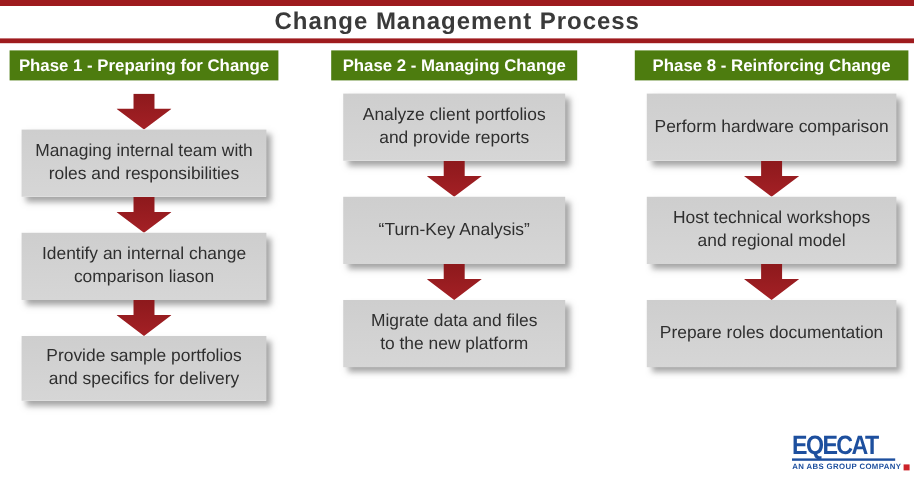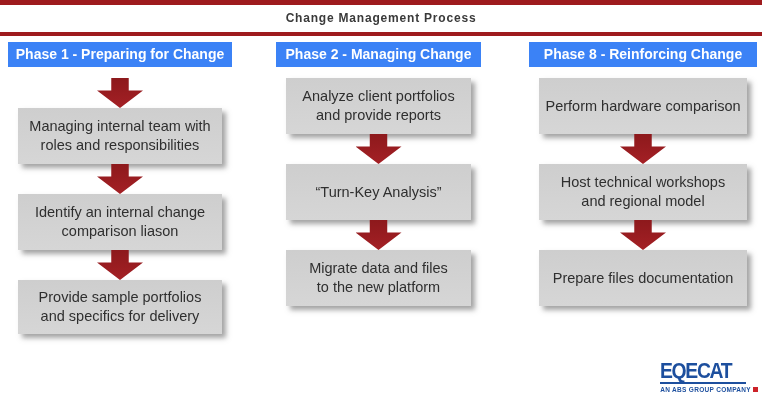--- a/index.html
+++ b/index.html
@@ -11,40 +11,40 @@
   }
 
   
   .top-rule {
     position: absolute; top: 0; left: 0; width: 762px; height: 5px;
     background: #9E1B1E;
   }
   .page-title {
     position: absolute; top: 5px; left: 0; width: 762px; height: 19px;
     line-height: 27px; text-align: center;
-    font-size: 12px; font-weight: bold; letter-spacing: 0.8px;
+    font-size: 20px; font-weight: bold; letter-spacing: 0.8px;
     color: #3a3a3a;
   }
   .header-rule {
     position: absolute; top: 32px; left: 0; width: 762px; height: 4px;
     background: #9E1B1E;
   }
 
   
   .column {
     position: absolute; top: 42px;
     display: flex; flex-direction: column; align-items: stretch;
   }
   .col-1 { left: 8px;   width: 224px; }
   .col-2 { left: 276px; width: 205px; }
   .col-3 { left: 529px; width: 228px; }
 
   .phase-header {
     height: 25px; line-height: 25px;
-    background: #3b82f6;
+    background: #4d7c0f;
     color: #ffffff;
     font-size: 14px; font-weight: bold;
     text-align: center;
     margin-bottom: 11px;
   }
 
   .step-box {
     margin: 0 10px;
     height: 56px;
     background: linear-gradient(180deg, #cecece 0%, #d6d6d6 100%);
@@ -131,21 +131,21 @@
   <div class="phase-header">Phase 8 - Reinforcing Change</div>
   <div class="step-box">Perform hardware comparison</div>
   <div class="arrow-wrap">
       <div class="arrow"></div>
     </div>
   <div class="step-box">Host technical workshops
 and regional model</div>
   <div class="arrow-wrap">
       <div class="arrow"></div>
     </div>
-  <div class="step-box">Prepare files documentation</div>
+  <div class="step-box">Prepare roles documentation</div>
 </div>
 
 <div class="logo">
   <div class="logo-word">EQECAT</div>
   <div class="logo-rule"></div>
   <div class="logo-tagline">
     <span>AN ABS GROUP COMPANY</span>
     <span class="logo-sq"></span>
   </div>
 </div>

